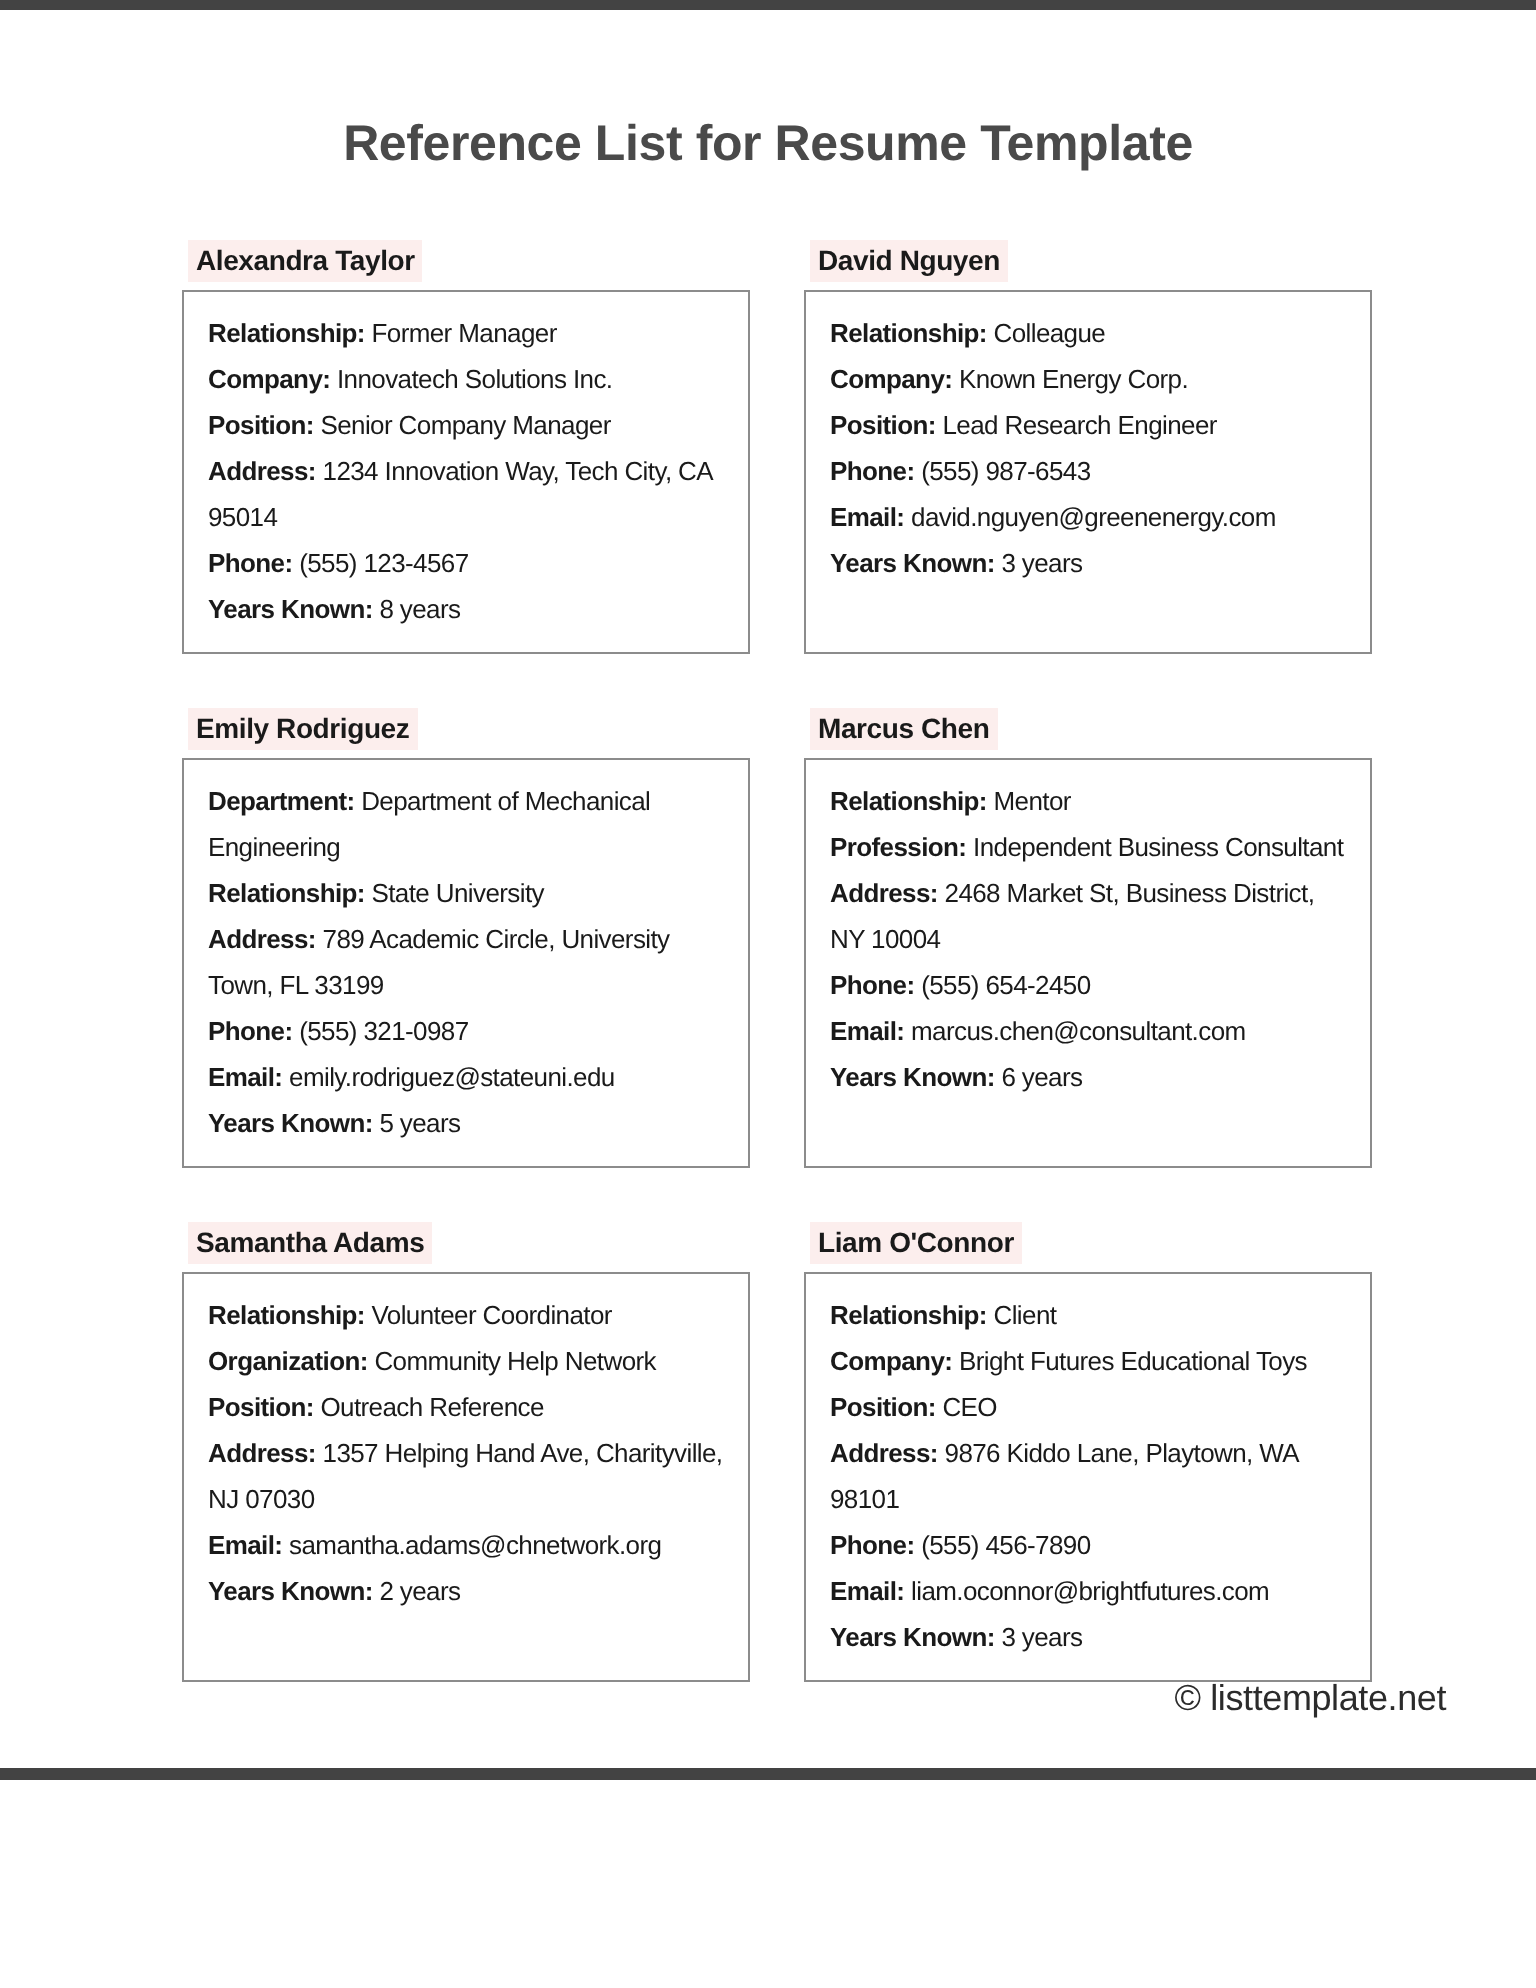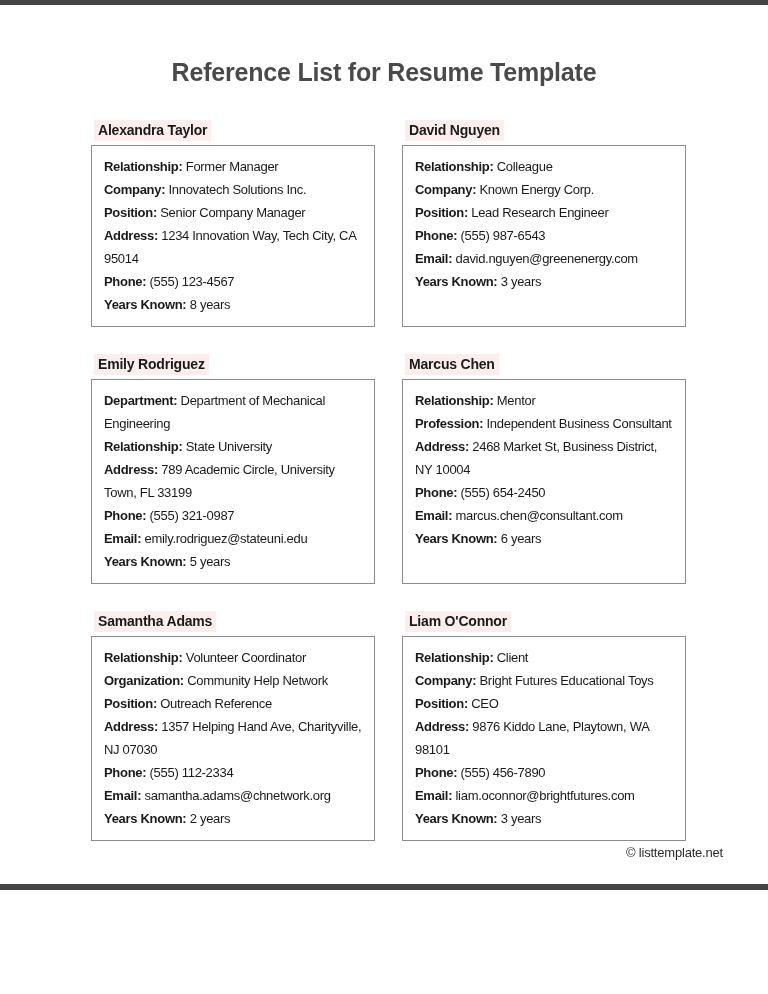--- a/index.html
+++ b/index.html
@@ -74,21 +74,21 @@
   }
   .card .line {
     font-size: 13px;
     line-height: 23px;
     letter-spacing: -0.3px;
   }
   .footer {
     position: absolute;
     right: 45px;
     bottom: 30px;
-    font-size: 13px;
+    font-size: 18px;
     color: #2b2b2b;
     letter-spacing: -0.2px;
   }
 </style>
 </head>
 <body>
 
 <div class="page">
   <div class="top-bar"></div>
 
@@ -143,21 +143,20 @@
         </div>
   </section>
 
   <section class="card">
     <span class="name">Samantha Adams</span>
     <div class="box">
           <p class="line"><strong>Relationship:</strong> <span>Volunteer Coordinator</span></p>
           <p class="line"><strong>Organization:</strong> <span>Community Help Network</span></p>
           <p class="line"><strong>Position:</strong> <span>Outreach Reference</span></p>
           <p class="line"><strong>Address:</strong> <span>1357 Helping Hand Ave, Charityville, NJ 07030</span></p>
-          <p class="line"><strong>Phone:</strong> <span>(555) 112-2334</span></p>
           <p class="line"><strong>Email:</strong> <span>samantha.adams@chnetwork.org</span></p>
           <p class="line"><strong>Years Known:</strong> <span>2 years</span></p>
         </div>
   </section>
 
   <section class="card">
     <span class="name">Liam O'Connor</span>
     <div class="box">
           <p class="line"><strong>Relationship:</strong> <span>Client</span></p>
           <p class="line"><strong>Company:</strong> <span>Bright Futures Educational Toys</span></p>

